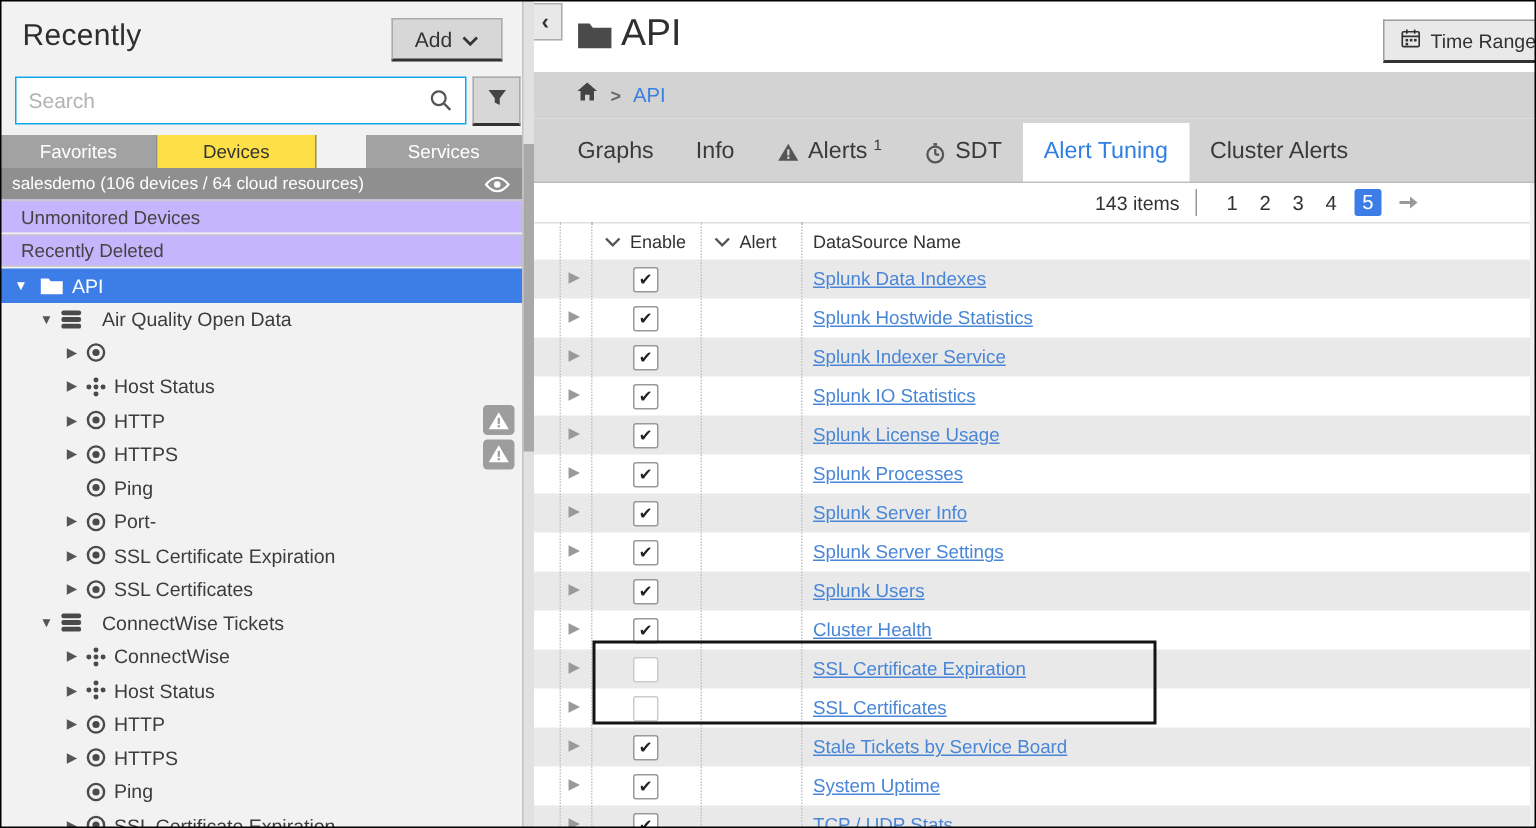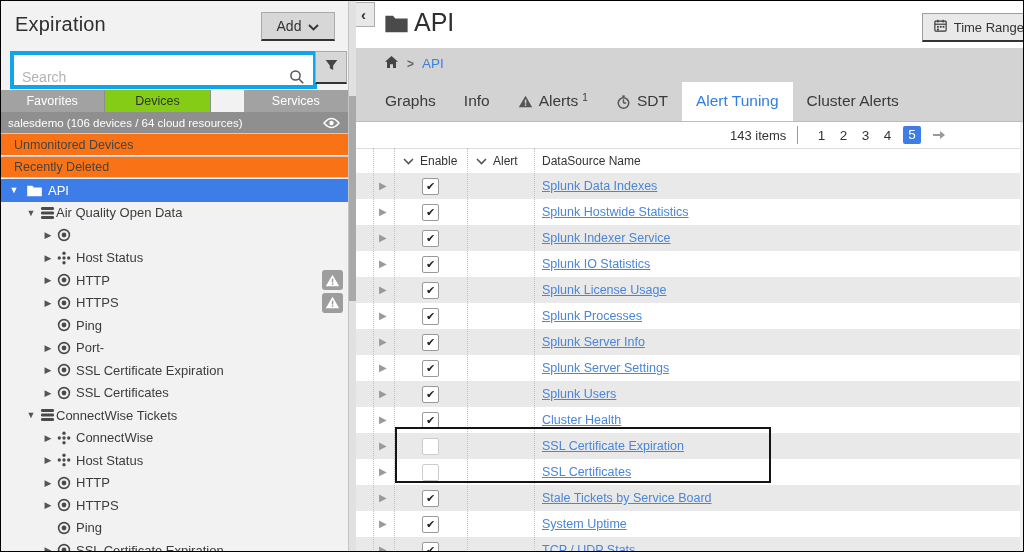--- a/index.html
+++ b/index.html
@@ -6,46 +6,46 @@
   body{width:1024px;height:552px;position:relative;overflow:hidden;
        font-family:"Liberation Sans","DejaVu Sans",sans-serif;background:#fff;}
   .frame{position:absolute;inset:0;border:1px solid #000;pointer-events:none;z-index:99;}
   
   .sidebar{position:absolute;left:0;top:0;width:348px;height:552px;background:#f2f2f2;overflow:hidden;}
   .sb-title{position:absolute;left:15px;top:13px;font-size:20px;color:#2e2e2e;letter-spacing:.2px;}
   .add-btn{position:absolute;right:13px;top:12px;width:72px;height:26px;background:#d7d7d7;
            border:1px solid #aaa;border-bottom:2px solid #333;display:flex;align-items:center;
            justify-content:center;gap:7px;font-size:14px;color:#333;cursor:pointer;}
   .search-wrap{position:absolute;left:10px;top:51px;width:299px;height:30px;background:#fff;
-           border:4px solid #0ea5e9;display:flex;align-items:flex-end;}
+           border:1px solid #0ea5e9;display:flex;align-items:center;}
   .search-input{border:none;outline:none;flex:1;font-size:14px;color:#444;padding:0 8px;
            font-family:inherit;background:transparent;}
   .search-input::placeholder{color:#b3b3b3;}
   .search-mag{margin-right:8px;display:flex;}
   .filter-btn{position:absolute;left:315px;top:51px;width:30px;height:30px;background:#d7d7d7;
            border:1px solid #aaa;border-bottom:2px solid #333;display:flex;align-items:center;justify-content:center;cursor:pointer;}
   .sb-tabs{position:absolute;left:0;top:90px;width:348px;height:22px;display:flex;}
   .sb-tab{flex:1;font-size:12.5px;display:flex;align-items:center;justify-content:center;
            background:#a2a2a2;color:#fff;border-right:1px solid #8e8e8e;cursor:pointer;}
   .sb-tab:last-child{border-right:none;margin-left:33px;}
-  .sb-tab.active{background:#84cc16;color:#333;}
+  .sb-tab.active{background:#fde047;color:#333;}
   .group-bar{position:absolute;left:0;top:112px;width:348px;height:21px;background:#8f8f8f;
            color:#fff;font-size:11.5px;display:flex;align-items:center;padding:0 8px;box-sizing:border-box;}
   .group-bar .eye{margin-left:auto;display:flex;}
-  .static-item{position:absolute;left:0;width:348px;height:22px;background:#f97316;border-top:1px solid #cccccc;
+  .static-item{position:absolute;left:0;width:348px;height:22px;background:#c4b5fd;border-top:1px solid #cccccc;
            font-size:12.5px;color:#444;display:flex;align-items:center;padding-left:14px;box-sizing:border-box;cursor:pointer;}
   #static-0{top:133px;} #static-1{top:156px;border-bottom:1px solid #cccccc;}
   
   .trow{position:absolute;left:0;width:348px;height:22.5px;display:flex;align-items:center;
         font-size:13px;color:#3c3c3c;cursor:pointer;}
   .trow .caret{position:absolute;font-size:9px;color:#555;width:12px;text-align:center;}
   .trow .ticon{position:absolute;display:flex;color:#4a4a4a;}
   .trow .tlabel{position:absolute;white-space:nowrap;}
   .trow.lvl1 .caret{left:8px;} .trow.lvl1 .ticon{left:26px;} .trow.lvl1 .tlabel{left:48px;}
-  .trow.lvl2 .caret{left:25px;} .trow.lvl2 .ticon{left:40px;} .trow.lvl2 .tlabel{left:56px;}
+  .trow.lvl2 .caret{left:25px;} .trow.lvl2 .ticon{left:40px;} .trow.lvl2 .tlabel{left:68px;}
   .trow.lvl3 .caret{left:42px;} .trow.lvl3 .ticon{left:57px;} .trow.lvl3 .tlabel{left:76px;}
   .trow.selected{background:#3d7de8;color:#fff;}
   .trow.selected .caret{color:#fff;} .trow.selected .ticon{color:#fff;}
   .wbadge{position:absolute;right:5px;top:1px;width:21px;height:20px;background:#9d9d9d;border-radius:3px;
         display:flex;align-items:center;justify-content:center;}
   
   .divider{position:absolute;left:348px;top:0;width:8px;height:552px;background:#e1e1e1;border-left:1px solid #c4c4c4;}
   .divider .thumb{position:absolute;left:0;top:96px;width:8px;height:205px;background:#a9a9a9;}
   
   .main{position:absolute;left:356px;top:0;width:668px;height:552px;background:#fff;overflow:hidden;}
@@ -90,21 +90,21 @@
       border-radius:2px;display:flex;align-items:center;justify-content:center;font-size:11px;color:#222;cursor:pointer;}
   .cb.unchecked{border-color:#ccc;}
   .ds-link{position:absolute;left:186px;top:6px;font-size:12.5px;color:#4a86d8;text-decoration:underline;cursor:pointer;white-space:nowrap;}
   .hl-rect{position:absolute;left:39px;top:427px;width:372px;height:52px;border:2px solid #141414;z-index:5;pointer-events:none;}
   .right-track{position:absolute;right:0;top:122px;width:4px;bottom:0;background:#f0f0f0;}
 </style>
 </head>
 <body>
 
 <div class="sidebar">
-  <div class="sb-title">Expiration</div>
+  <div class="sb-title">Recently</div>
   <div class="add-btn">
     <span>Add</span>
     <span><svg width="11" height="7" viewBox="0 0 11 7">
           <polyline points="1,1 5.5,5.5 10,1" fill="none" stroke="#333" stroke-width="1.8"></polyline>
         </svg></span>
   </div>
   <div class="search-wrap">
     <input class="search-input" placeholder="Search" style="">
     <span class="search-mag">
         <svg width="16" height="16" viewBox="0 0 16 16">

